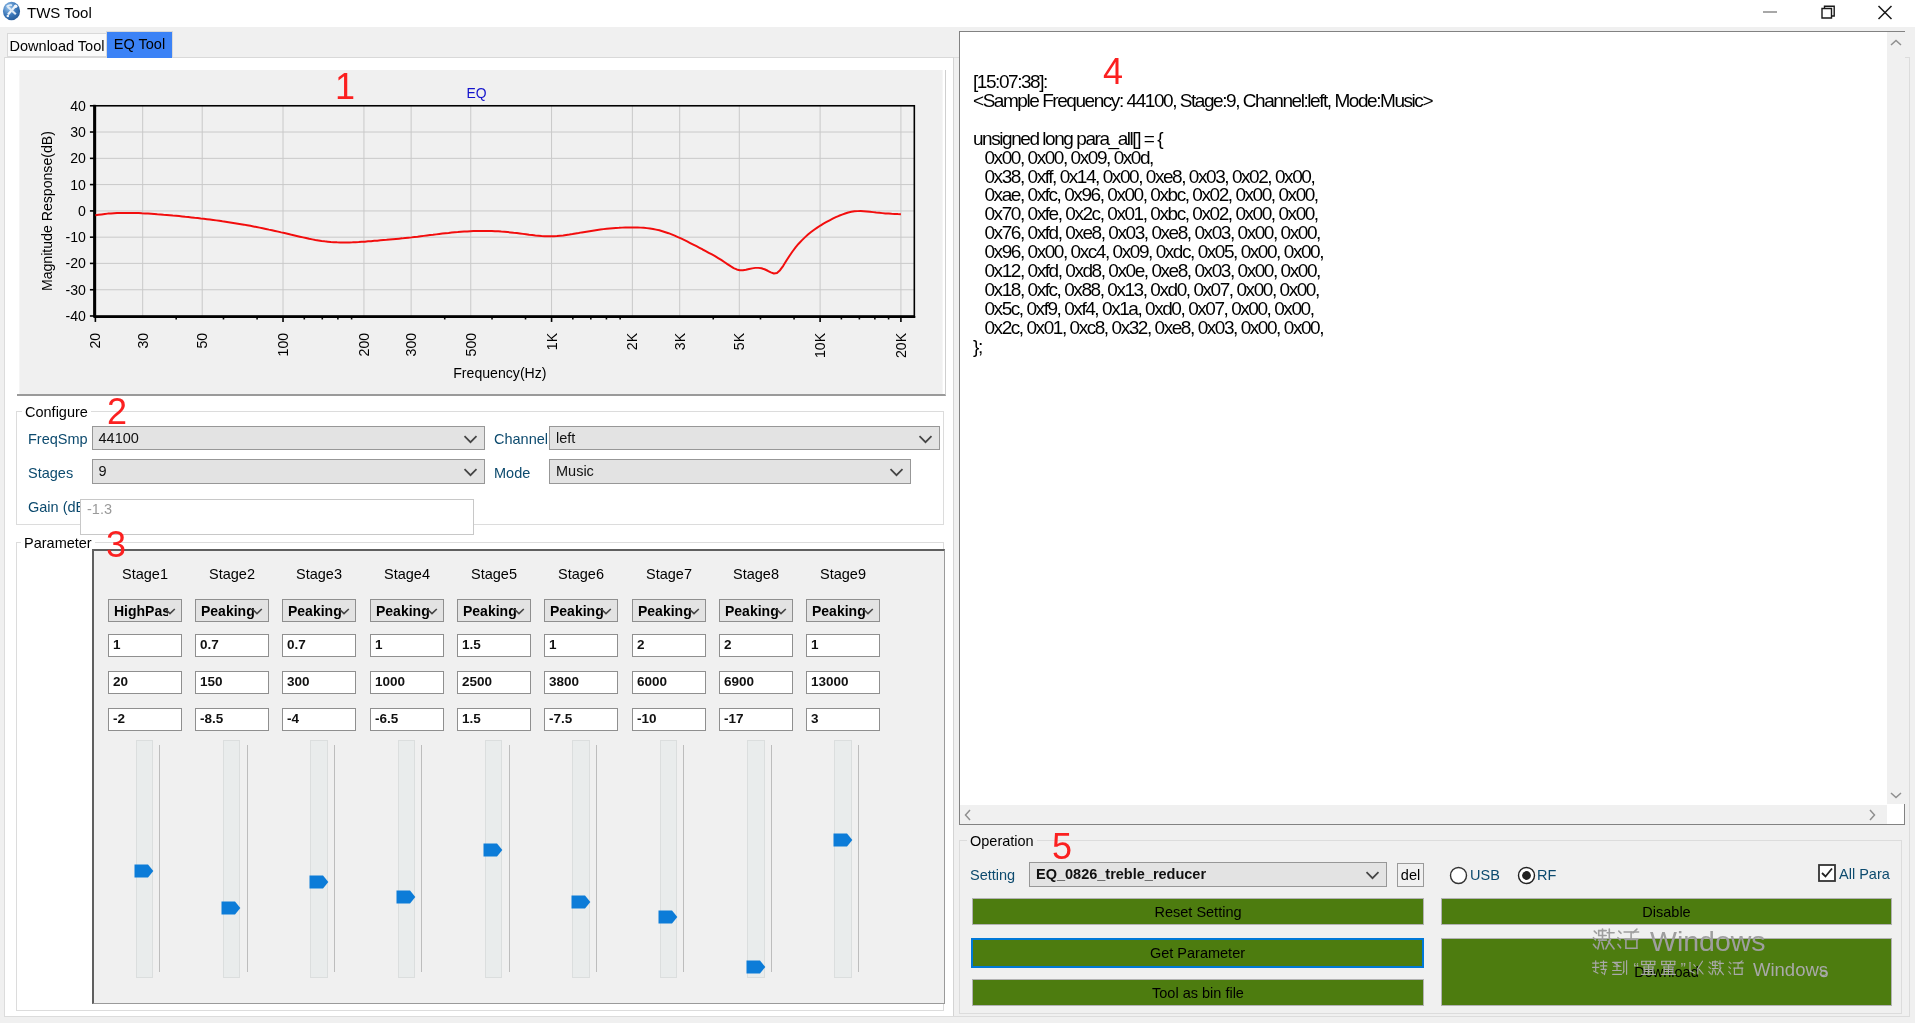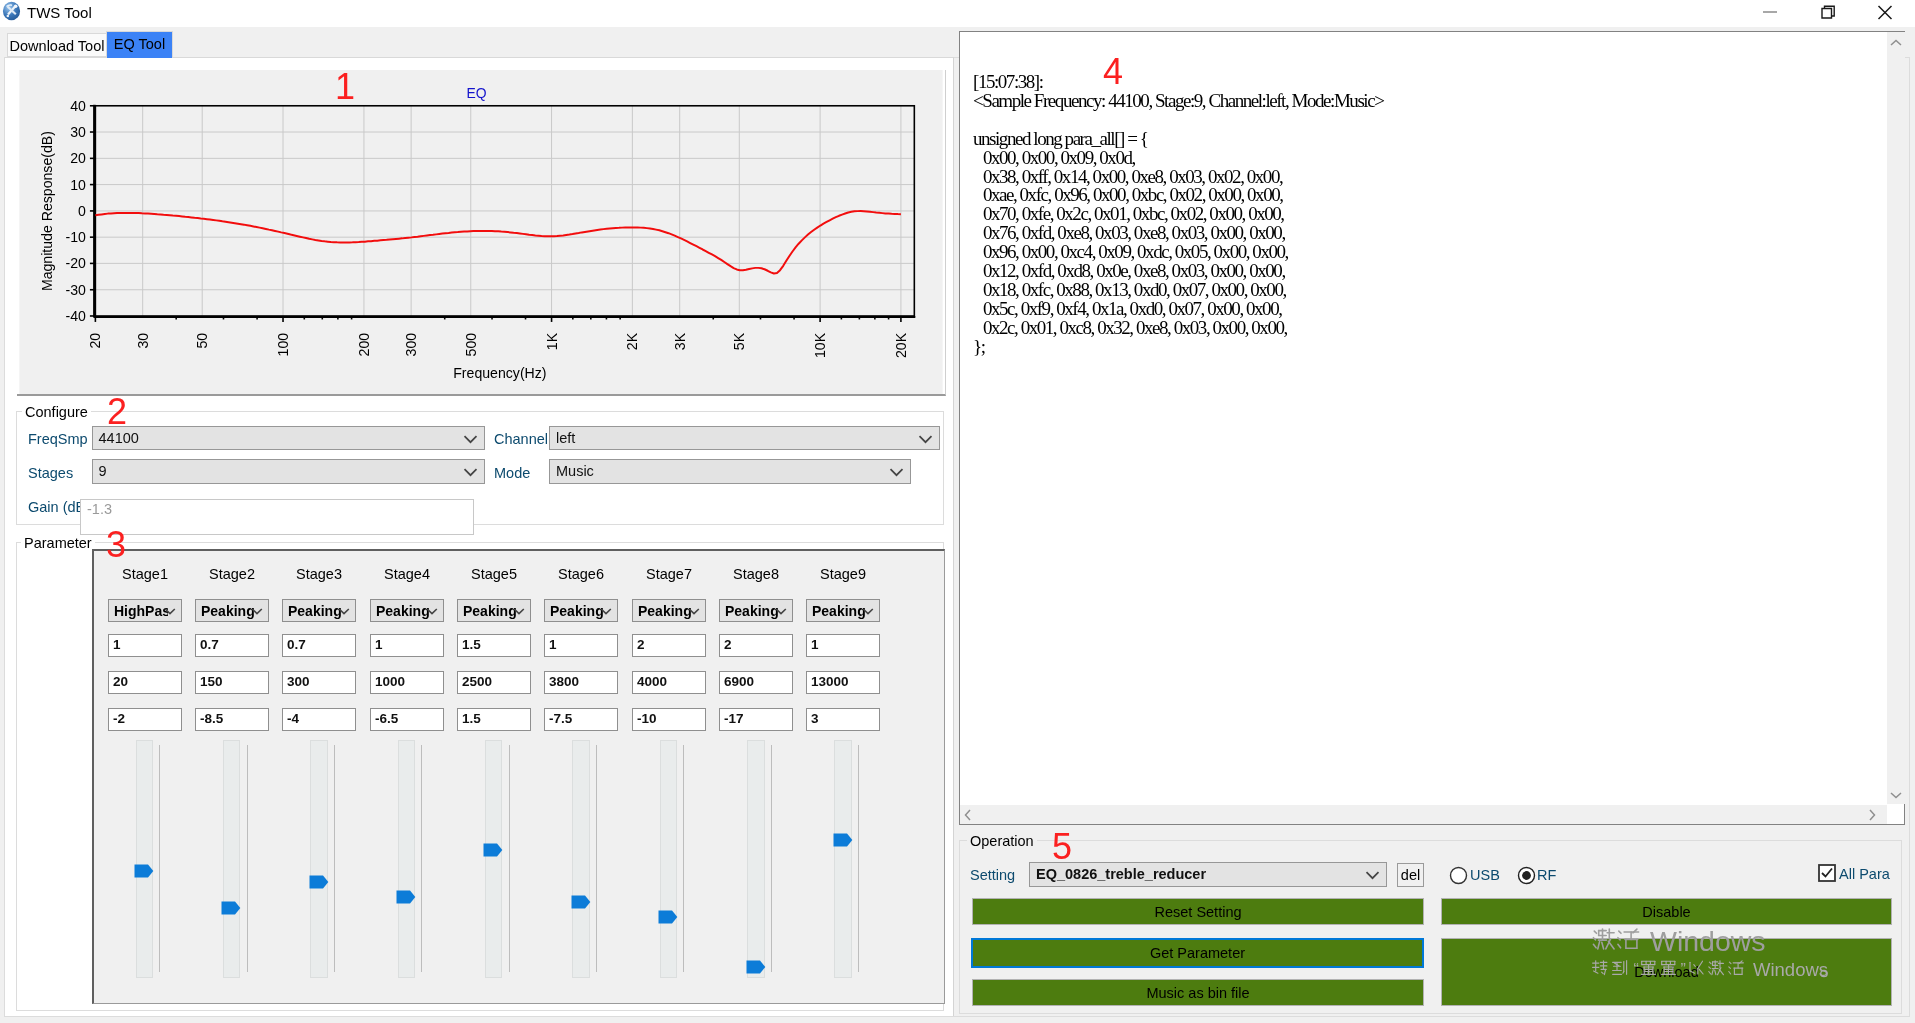--- a/index.html
+++ b/index.html
@@ -23,21 +23,21 @@
 .stlab{position:absolute;top:566px;text-align:center;font-size:14.5px;color:#000}
 .gcb{position:absolute;width:74px;height:22.5px;background:#e3e3e3;border:1.6px solid #8f8f8f;overflow:hidden}
 .gcb span{position:absolute;left:5px;top:3px;font-size:14px;font-weight:bold;white-space:nowrap;max-width:54px;overflow:hidden;display:block}
 .gcb .chev{position:absolute;right:5.5px;top:8px}
 .gin{position:absolute;width:74px;height:22.5px;background:#fff;border:1.6px solid #8f8f8f;font-size:13.5px;font-weight:bold;color:#111;padding:2px 4px}
 .strack{position:absolute;top:740px;width:17.5px;height:238px;background:#e9ecec;border:1px solid #dbdede}
 .sline{position:absolute;top:745px;width:1px;height:227px;background:#bdbdbd}
 .sthumb{position:absolute}
 .red{position:absolute;color:#fb2020;font-size:36px;z-index:9}
 .logpanel{position:absolute;left:959px;top:31px;width:946px;height:794px;background:#fff;border:1px solid #828282}
-.logtext{position:absolute;left:973px;top:73px;font-family:Liberation Serif, serif;font-size:19px;letter-spacing:-1.45px;line-height:18.9px;color:#000;white-space:pre;z-index:2}
+.logtext{position:absolute;left:973px;top:73px;font-family:Liberation Sans, sans-serif;font-size:19px;letter-spacing:-1.45px;line-height:18.9px;color:#000;white-space:pre;z-index:2}
 .vsb{position:absolute;left:1887px;top:32px;width:18px;height:772px;background:#f0f0f0}
 .hsb{position:absolute;left:960px;top:805px;width:927px;height:19px;background:#f0f0f0}
 .opgrp{position:absolute;left:959px;top:840px;width:943px;height:174px;border:1px solid #dcdcdc}
 .opgl{position:absolute;left:967px;top:833px;background:#f0f0f0;font-size:14.5px;padding:0 3px}
 .btn{position:absolute;background:#4d7c0f;border:1px solid #b2b2b2;font-size:14.5px;color:#000;display:flex;align-items:center;justify-content:center}
 .btnblue{border:2px solid #0078d7}
 .wm{position:absolute;left:1592px;top:926px;z-index:8}
 .winctl{position:absolute;top:0;height:26px}
 </style></head>
 <body>
@@ -297,21 +297,21 @@
     <path d="M0.5 0.5 L14 0.5 L19.3 7 L14 13.5 L0.5 13.5 Z" fill="#0c7cd8"></path>
   </svg>
 <div class="stlab" style="left:632px;width:74px">Stage7</div>
 <div class="gcb" style="left:632px;top:599px">
     <span>Peaking</span>
     <svg class="chev" width="12" height="7" viewBox="0 0 12 7">
       <path d="M1.2 1 L6 5.6 L10.8 1" fill="none" stroke="#444" stroke-width="1.6"></path>
     </svg>
   </div>
 <div class="gin" style="left:632px;top:634px">2</div>
-<div class="gin" style="left:632px;top:671px">4000</div>
+<div class="gin" style="left:632px;top:671px">6000</div>
 <div class="gin" style="left:632px;top:708px">-10</div>
 <div class="strack" style="left:659.6px"></div>
 <div class="sline" style="left:683.3px"></div>
 <svg class="sthumb" style="left:658.1px;top:909.9px" width="20" height="14" viewBox="0 0 20 14">
     <path d="M0.5 0.5 L14 0.5 L19.3 7 L14 13.5 L0.5 13.5 Z" fill="#0c7cd8"></path>
   </svg>
 <div class="stlab" style="left:719px;width:74px">Stage8</div>
 <div class="gcb" style="left:719px;top:599px">
     <span>Peaking</span>
     <svg class="chev" width="12" height="7" viewBox="0 0 12 7">
@@ -394,21 +394,21 @@
     <circle cx="9.5" cy="9.5" r="4.4" fill="#222"></circle>
   </svg>
 <div class="flabel" style="left:1537px;top:867px">RF</div>
 <svg class="abs" style="left:1818px;top:864px" width="18" height="18" viewBox="0 0 18 18">
     <rect x="1" y="1" width="16" height="16" fill="#fff" stroke="#333" stroke-width="1.8"></rect>
     <path d="M4 9 L7.5 12.5 L14 4.5" fill="none" stroke="#222" stroke-width="1.8"></path>
   </svg>
 <div class="flabel" style="left:1839px;top:866px">All Para</div>
 <div class="btn" style="left:972px;top:898px;width:452px;height:27px">Reset Setting</div>
 <div class="btn btnblue" style="left:971px;top:937.5px;width:453px;height:30px">Get Parameter</div>
-<div class="btn" style="left:972px;top:979px;width:452px;height:27px">Music as bin file</div>
+<div class="btn" style="left:972px;top:979px;width:452px;height:27px">Tool as bin file</div>
 <div class="btn" style="left:1441px;top:898px;width:451px;height:27px">Disable</div>
 <div class="btn" style="left:1441px;top:937.5px;width:451px;height:68.5px">Download</div>
 <svg class="wm" width="330" height="58" viewBox="0 0 330 58">
     <g stroke="#9e9e9e" stroke-width="1.6" fill="none" stroke-linecap="round">
       <line x1="2.3" y1="5.1" x2="4.5" y2="7.3"></line>
       <line x1="1.4" y1="11.7" x2="3.6" y2="13.9"></line>
       <line x1="1.4" y1="18.3" x2="4.1" y2="21.8"></line>
       <line x1="6.7" y1="4.6" x2="14.2" y2="4.6"></line>
       <line x1="6.7" y1="9.5" x2="14.2" y2="9.5"></line>
       <line x1="6.7" y1="4.6" x2="6.7" y2="9.5"></line>

